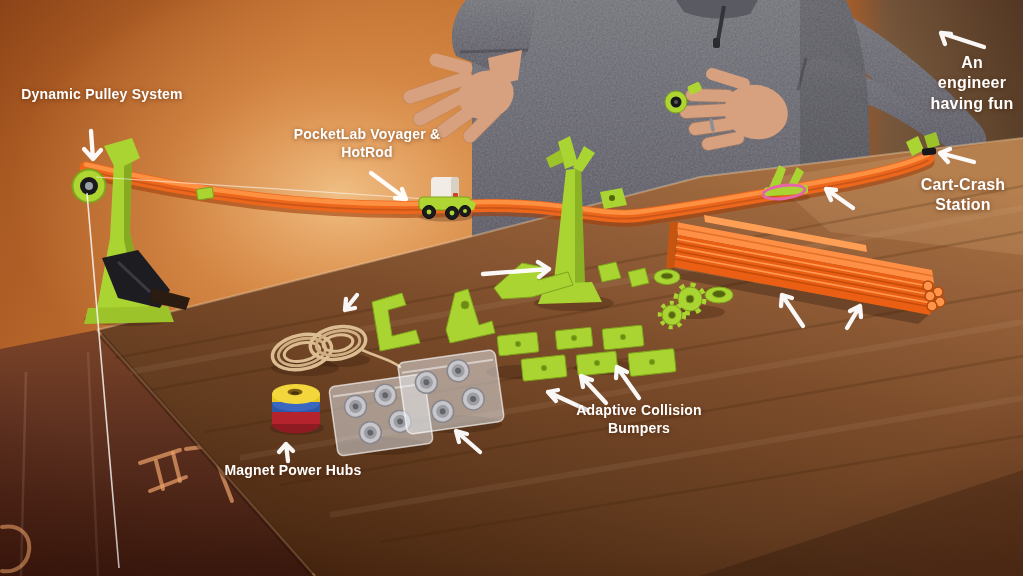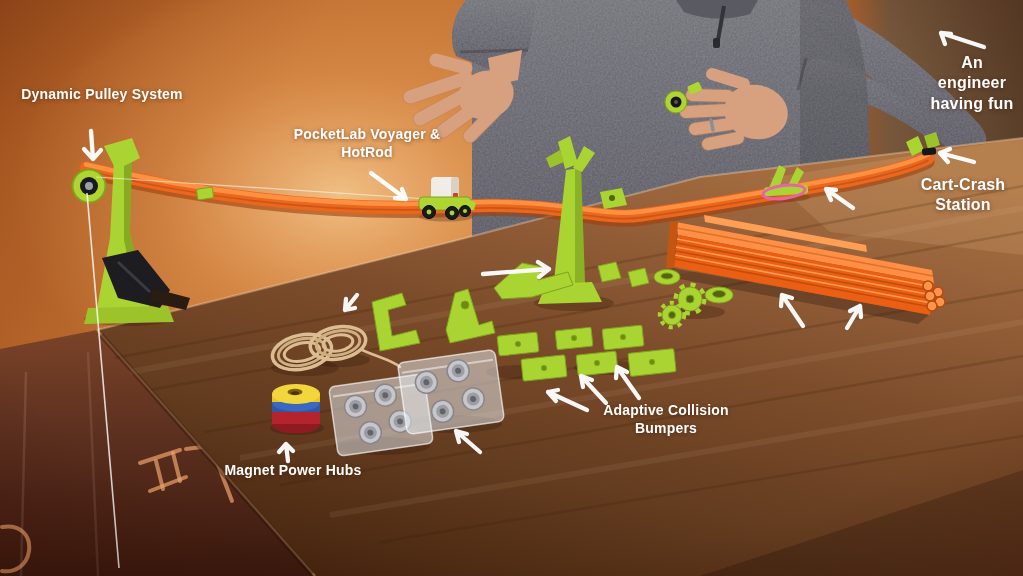--- a/index.html
+++ b/index.html
@@ -415,16 +415,16 @@
     <path d="M639,398 L617,367 M616,378 L617,367 L627,372"></path>
     <path d="M288,461 L286,444 M279,452 L286,444 L293,451"></path>
     <path d="M480,452 L456,431 M459,442 L456,431 L467,434"></path>
   </g>
 </svg>
 
 <div class="lbl" style="left:102px;top:86px;width:170px;">Dynamic Pulley System</div>
 <div class="lbl" style="left:367px;top:126px;width:185px;">PocketLab Voyager &amp; HotRod</div>
 <div class="lbl" style="left:972px;top:53px;width:92px;font-size:16px;">An engineer having fun</div>
 <div class="lbl" style="left:963px;top:160px;width:98px;font-size:16px;margin-top:15px;">Cart-Crash Station</div>
-<div class="lbl" style="left:666px;top:402px;width:185px;">Adaptive Collision Bumpers</div>
+<div class="lbl" style="left:639px;top:402px;width:185px;">Adaptive Collision Bumpers</div>
 <div class="lbl" style="left:293px;top:462px;width:140px;">Magnet Power Hubs</div>
 
 </div>
 
 </body></html>

